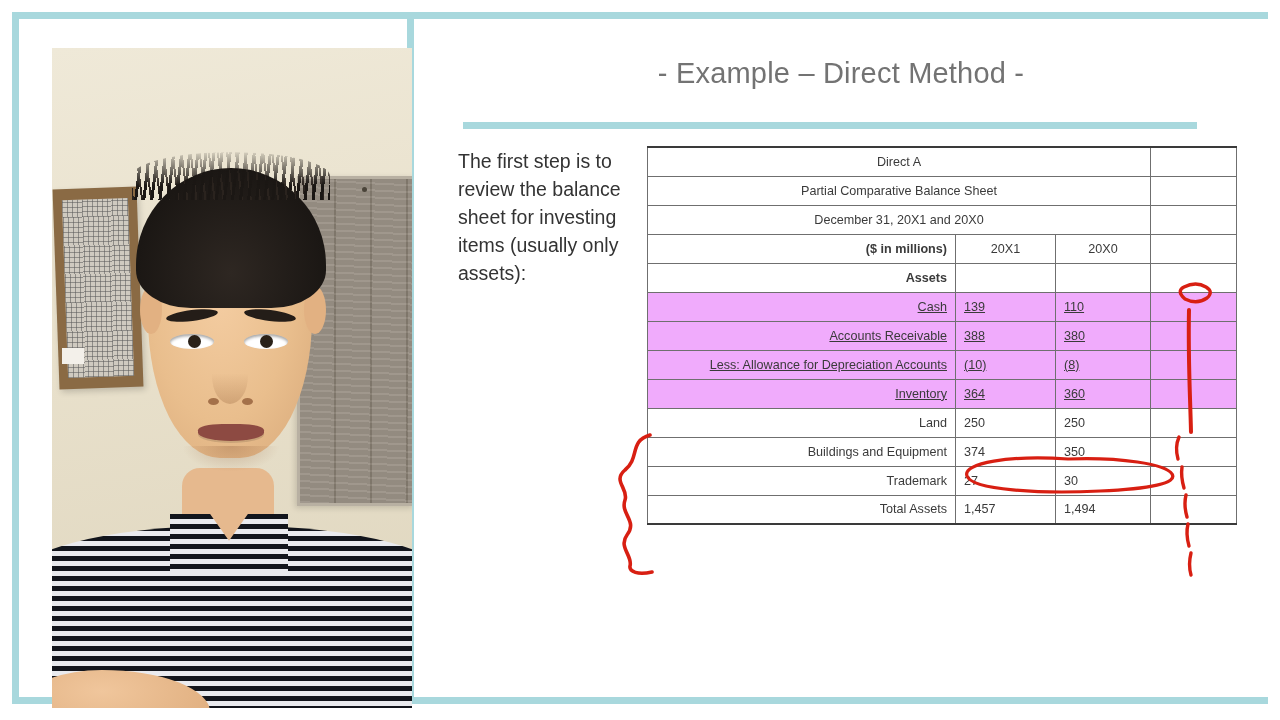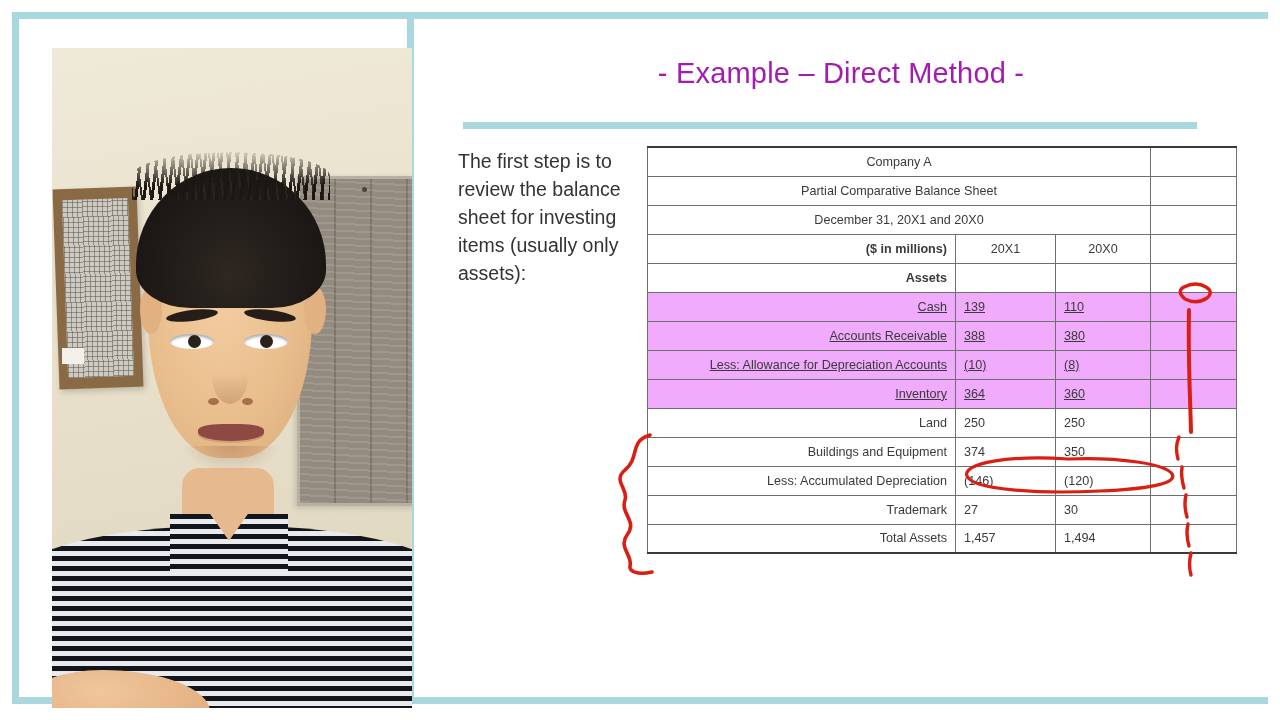--- a/index.html
+++ b/index.html
@@ -146,21 +146,21 @@
     position: absolute;
     left: 414px; top: 19px;
     width: 854px; height: 678px;
     background: #ffffff;
   }
   #slide-title {
     position: absolute;
     left: 0; top: 38px; width: 100%;
     text-align: center;
     font-size: 29px;
-    color: #a21caf;
+    color: #737373;
     letter-spacing: .2px;
     white-space: nowrap;
   }
   #title-rule {
     position: absolute;
     left: 49px; top: 103px;
     width: 734px; height: 7px;
     background: #a8d8dd;
   }
   #intro-text {
@@ -262,21 +262,21 @@
       <table class="bs">
         <colgroup>
           <col class="w-label">
             <col class="w-num">
             <col class="w-num2">
             <col class="w-note">
         </colgroup>
         <tbody>
 
           <tr class="outer-top">
-            <td class="ctr" colspan="3">Company A</td>
+            <td class="ctr" colspan="3">Direct A</td>
             <td class="blank"></td>
           </tr>
 
           <tr>
             <td class="ctr" colspan="3">Partial Comparative Balance Sheet</td>
             <td class="blank"></td>
           </tr>
 
           <tr>
             <td class="ctr" colspan="3">December 31, 20X1 and 20X0</td>
@@ -325,26 +325,20 @@
           <tr>
             <td class="lbl">Land</td>
             <td class="num">250</td>
             <td class="num">250</td>
             <td class="blank"></td>
           </tr>
           <tr>
             <td class="lbl">Buildings and Equipment</td>
             <td class="num">374</td>
             <td class="num">350</td>
-            <td class="blank"></td>
-          </tr>
-          <tr>
-            <td class="lbl indent">Less: Accumulated Depreciation</td>
-            <td class="num">(146)</td>
-            <td class="num">(120)</td>
             <td class="blank"></td>
           </tr>
           <tr>
             <td class="lbl">Trademark</td>
             <td class="num">27</td>
             <td class="num">30</td>
             <td class="blank"></td>
           </tr>
 
           <tr class="outer-bottom">

